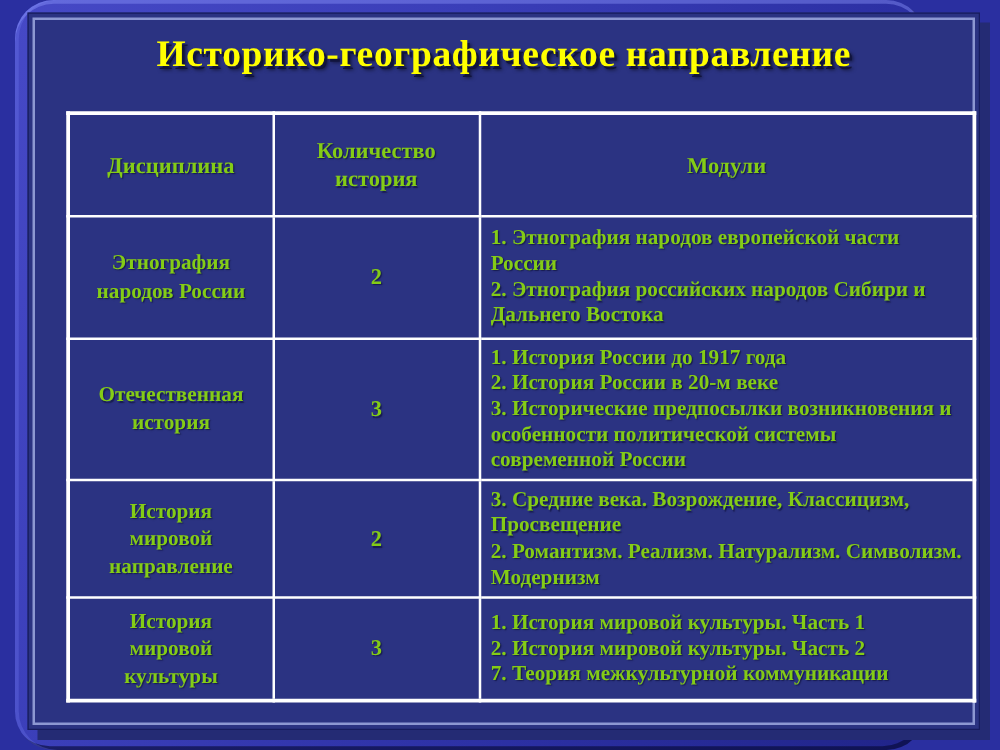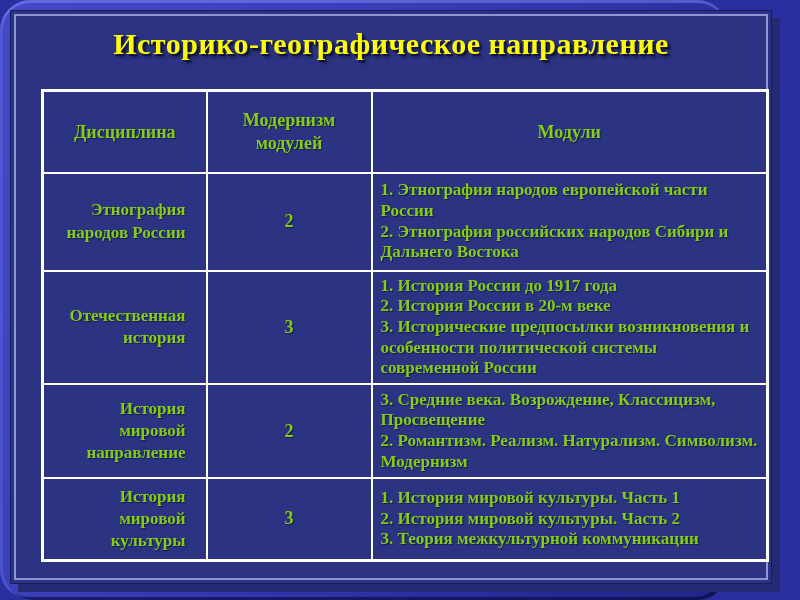--- a/index.html
+++ b/index.html
@@ -3,21 +3,21 @@
 <meta charset="utf-8">
 <style>
   html, body {
     margin: 0; padding: 0;
     width: 800px; height: 600px;
     overflow: hidden;
     font-family: "Liberation Serif", "DejaVu Serif", serif;
     background: #2a2fa0;
   }
   .frame {
-    position: absolute; left: 0; top: 0;
+    position: absolute; left: 12px; top: 0;
     width: 728px; height: 600px;
     background: linear-gradient(118deg, #4649c6 0%, #3a3eb8 35%, #2b2fa2 70%, #202488 100%);
     box-shadow:
       inset 0 3px 0 rgba(145,155,255,0.40),
       inset 3px 0 0 rgba(120,130,245,0.28),
       inset -3px -3px 0 rgba(5,8,50,0.60);
     border-radius: 31px;
   }
   .panel-shadow {
     position: absolute; left: 18px; top: 18px;
@@ -64,21 +64,21 @@
     text-shadow: 1px 1px 1px rgba(0,0,25,0.5);
   }
   th.hdr {
     font-size: 18px;
     font-weight: bold;
     text-align: center;
     padding: 0 14px;
     line-height: 1.25;
   }
   td.cell-disc {
-    text-align: right;
+    text-align: center;
     font-size: 17px;
     font-weight: bold;
     line-height: 1.3;
     padding: 0 20px;
   }
   td.cell-count {
     text-align: center;
     font-size: 18px;
     font-weight: bold;
   }
@@ -106,21 +106,21 @@
 
     <table class="modules-table">
       <colgroup>
         <col style="width:164px">
         <col style="width:165px">
         <col style="width:396px">
       </colgroup>
       <thead>
         <tr class="rh0">
           <th class="hdr">Дисциплина</th>
-          <th class="hdr">Модернизм модулей</th>
+          <th class="hdr">Количество история</th>
           <th class="hdr">Модули</th>
         </tr>
       </thead>
       <tbody>
         <tr class="rh1">
           <td class="cell-disc">
             <div>Этнография</div>
             <div>народов России</div>
           </td>
           <td class="cell-count">2</td>
@@ -156,20 +156,20 @@
         <tr class="rh4">
           <td class="cell-disc">
             <div>История</div>
             <div>мировой</div>
             <div>культуры</div>
           </td>
           <td class="cell-count">3</td>
           <td class="cell-modules">
             <div>1. История мировой культуры. Часть 1</div>
             <div>2. История мировой культуры. Часть 2</div>
-            <div>3. Теория межкультурной коммуникации</div>
+            <div>7. Теория межкультурной коммуникации</div>
           </td>
         </tr>
       </tbody>
     </table>
 
   </div>
 </div>
 
 </body></html>

